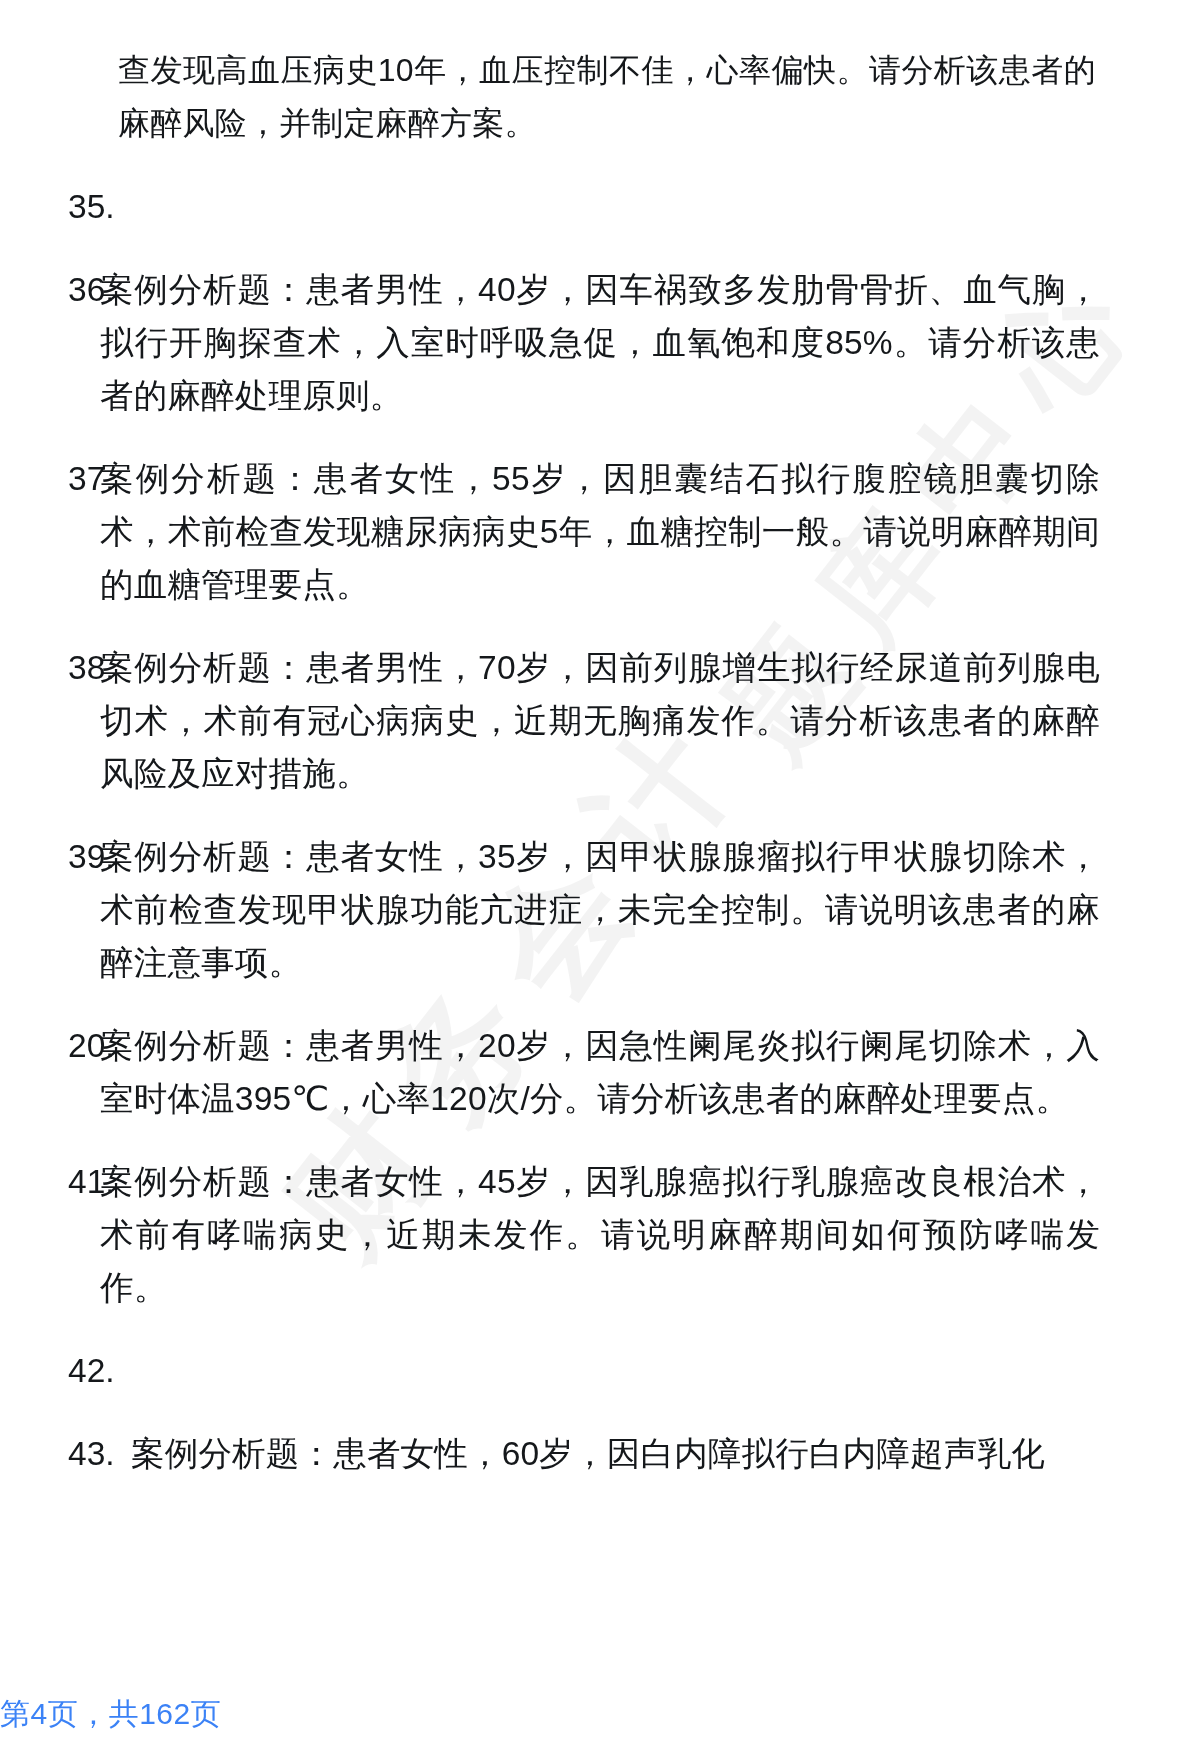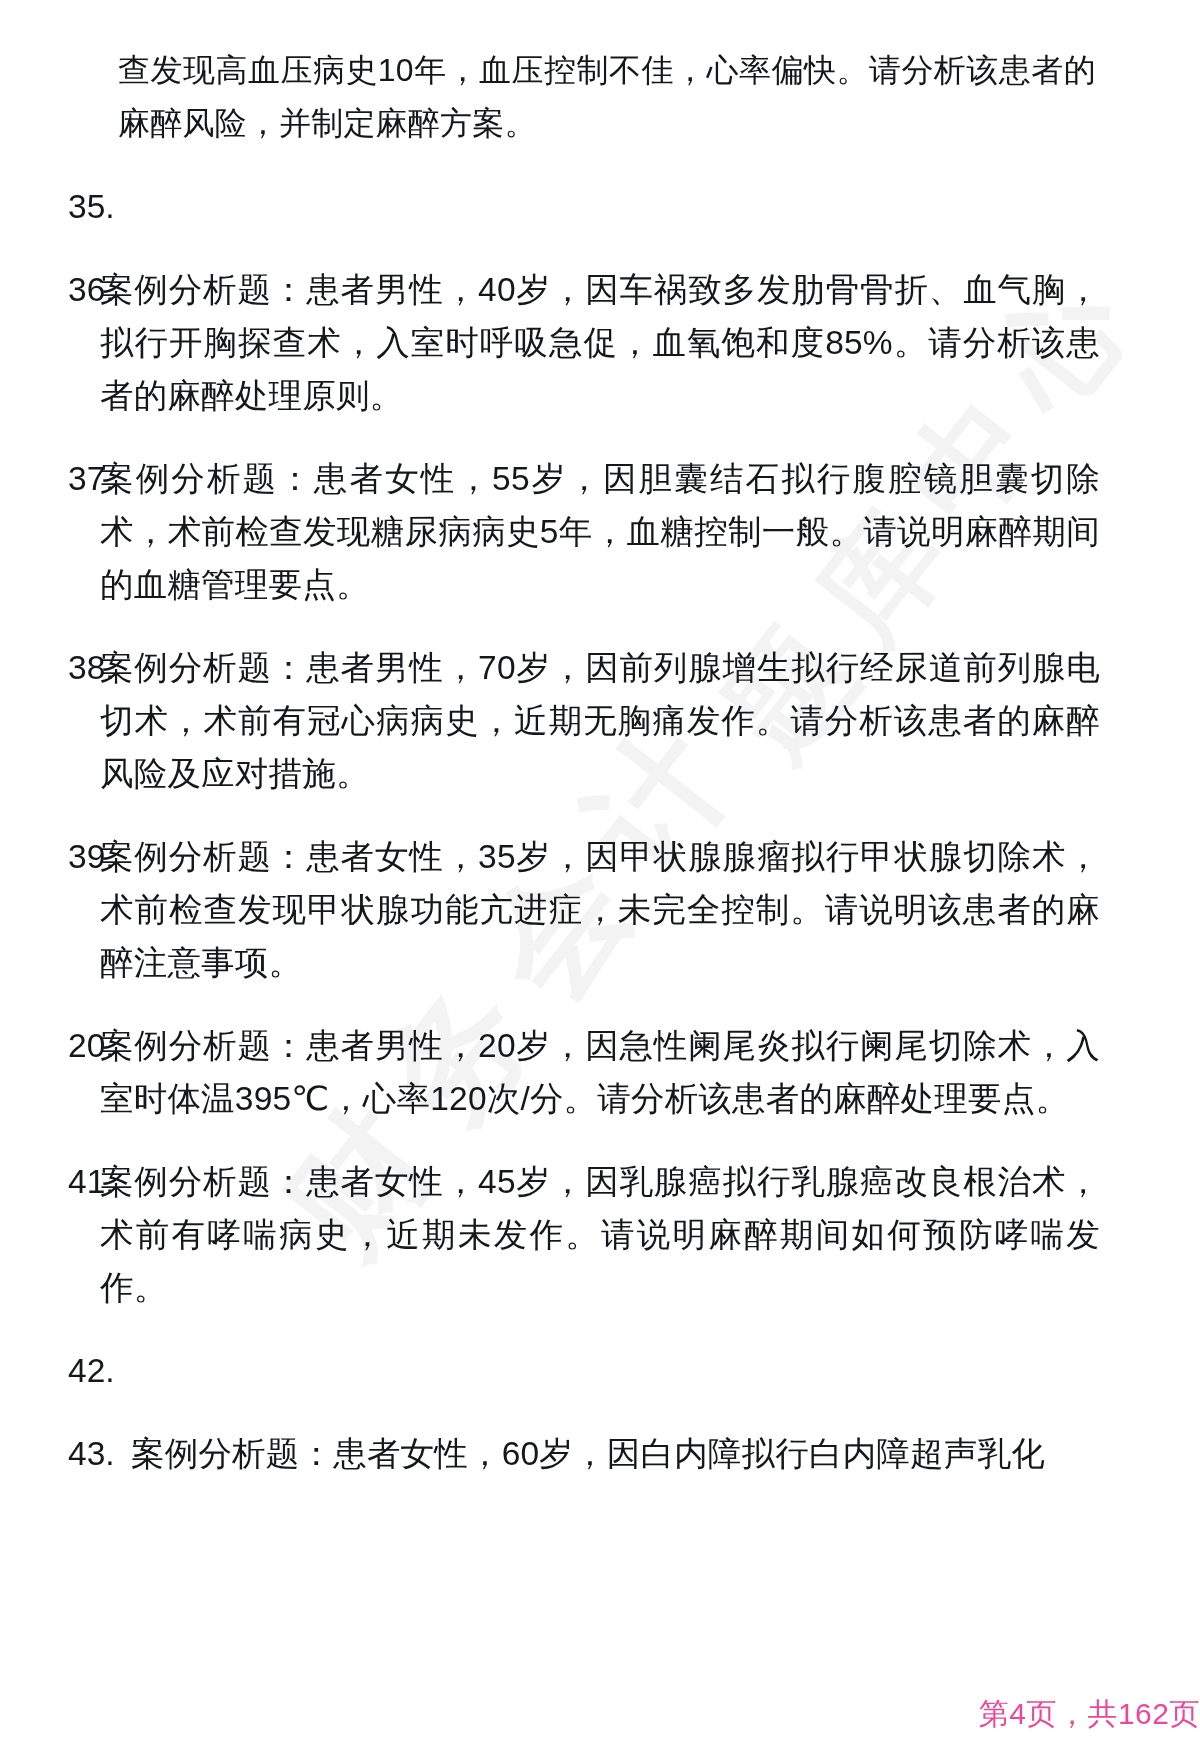--- a/index.html
+++ b/index.html
@@ -113,22 +113,22 @@
     padding-left: 31px;
   }
 
   
   #footer {
     position: absolute;
     left: 0;
     right: 0;
     bottom: 22px;
     z-index: 3;
-    text-align: right;
-    color: #ec4899;
+    text-align: left;
+    color: #3b82f6;
     font-size: 30px;
     line-height: 38px;
     letter-spacing: 0.5px;
   }
 </style>
 </head>
 <body>
 
 <div id="page">
 

